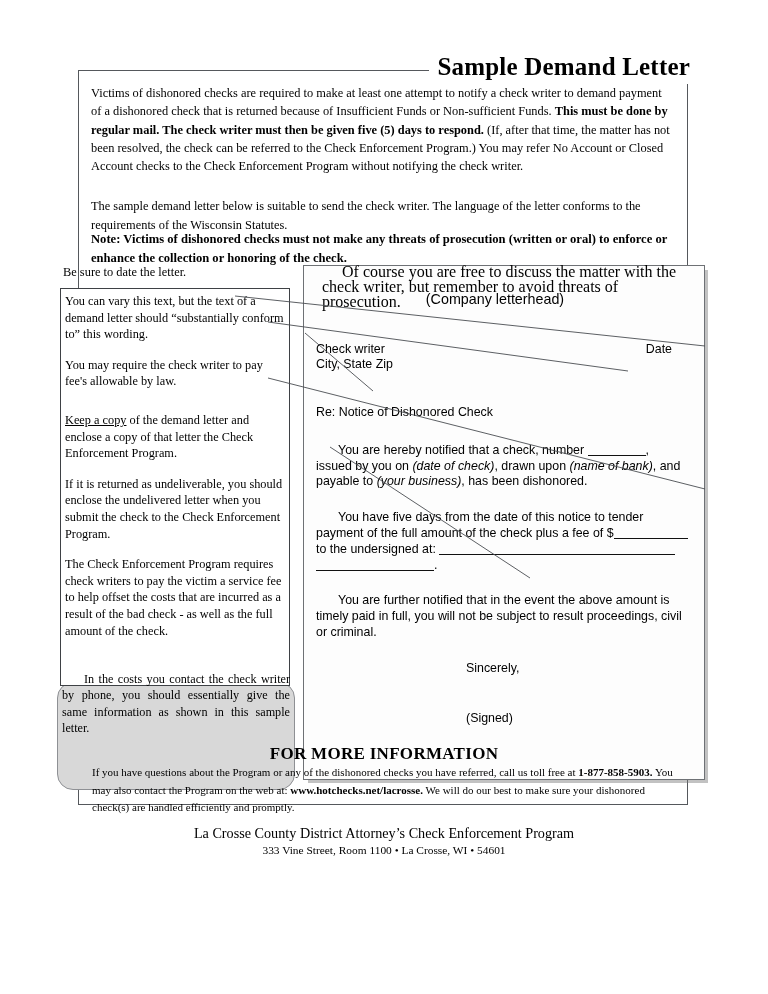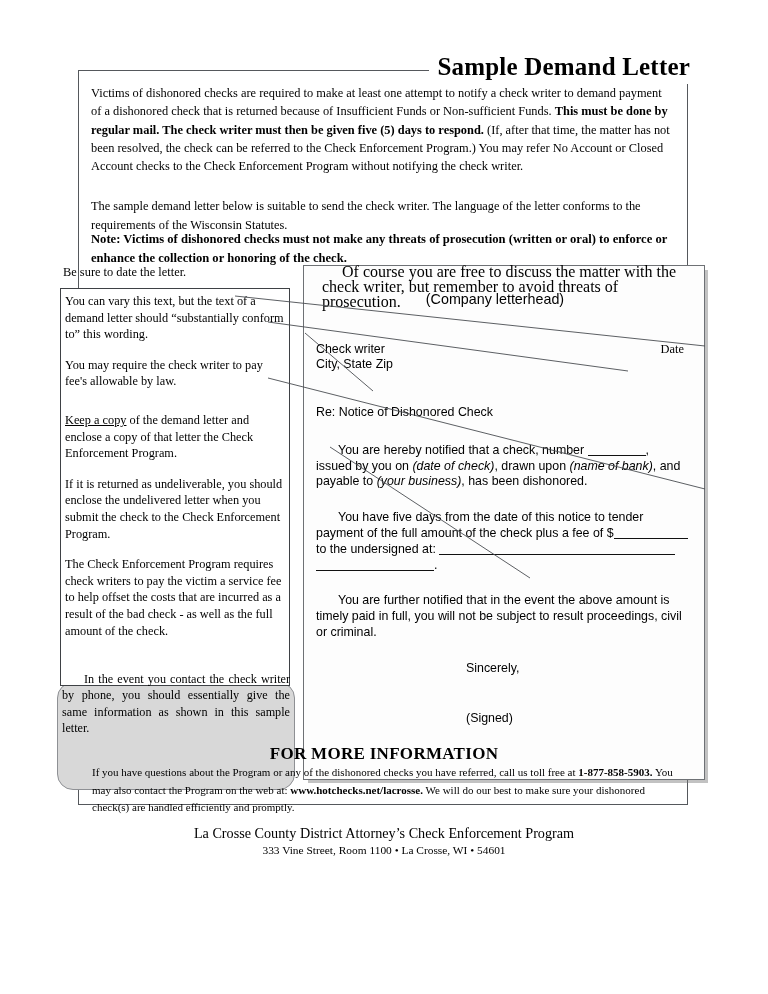--- a/index.html
+++ b/index.html
@@ -179,23 +179,22 @@
     margin: 0 0 34px 0;
     padding-right: 14px;
   }
   .addr-block {
     position: relative;
     margin: 0 0 32px 0;
     line-height: 15.6px;
   }
   .addr-date {
     position: absolute;
-    right: 4px;
+    right: 16px;
     top: 0;
-    font-family: Liberation Serif, serif;
   }
   .re-line { margin: 0 0 22px 0; }
   .para { margin: 0 0 20px 0; text-indent: 22px; }
   .para i { font-style: italic; }
   .blank-sm { display: inline-block; width: 58px; border-bottom: 1px solid #111; vertical-align: -2px; }
   .blank-md { display: inline-block; width: 74px; border-bottom: 1px solid #111; vertical-align: -2px; }
   .blank-lg { display: inline-block; width: 236px; border-bottom: 1px solid #111; vertical-align: -2px; }
   .blank-xl { display: inline-block; width: 118px; border-bottom: 1px solid #111; vertical-align: -2px; }
   .sign-line { text-align: left; padding-left: 150px; margin: 0 0 34px 0; }
   .signed-line { text-align: left; padding-left: 150px; margin: 0; }
@@ -274,21 +273,21 @@
     <div class="left-note-inner">
       <p>You can vary this text, but the text of a demand letter should “substantially conform to” this wording.</p>
       <p>You may require the check writer to pay fee's allowable by law.</p>
       <p style="margin-top:22px;"><u>Keep a copy</u><span> of the demand letter and enclose a copy of that letter the Check Enforcement Program.</span></p>
       <p>If it is returned as undeliverable, you should enclose the undelivered letter when you submit the check to the Check Enforcement Program.</p>
       <p>The Check Enforcement Program requires check writers to pay the victim a service fee to help offset the costs that are incurred as a result of the bad check - as well as the full amount of the check.</p>
     </div>
   </div>
 
   <div class="gray-callout"></div>
-  <div class="gray-callout-text">In the event you contact the check writer by phone, you should essentially give the same information as shown in this sample letter.</div>
+  <div class="gray-callout-text">In the costs you contact the check writer by phone, you should essentially give the same information as shown in this sample letter.</div>
 
   <div class="letter-panel"></div>
 
   <div class="ofcourse">Of course you are free to discuss the matter with the check writer, but remember to avoid threats of prosecution.</div>
 
   <div class="letter-body">
     <div class="letterhead">(Company letterhead)</div>
 
     <div class="addr-block">
       <div>Check writer</div>

